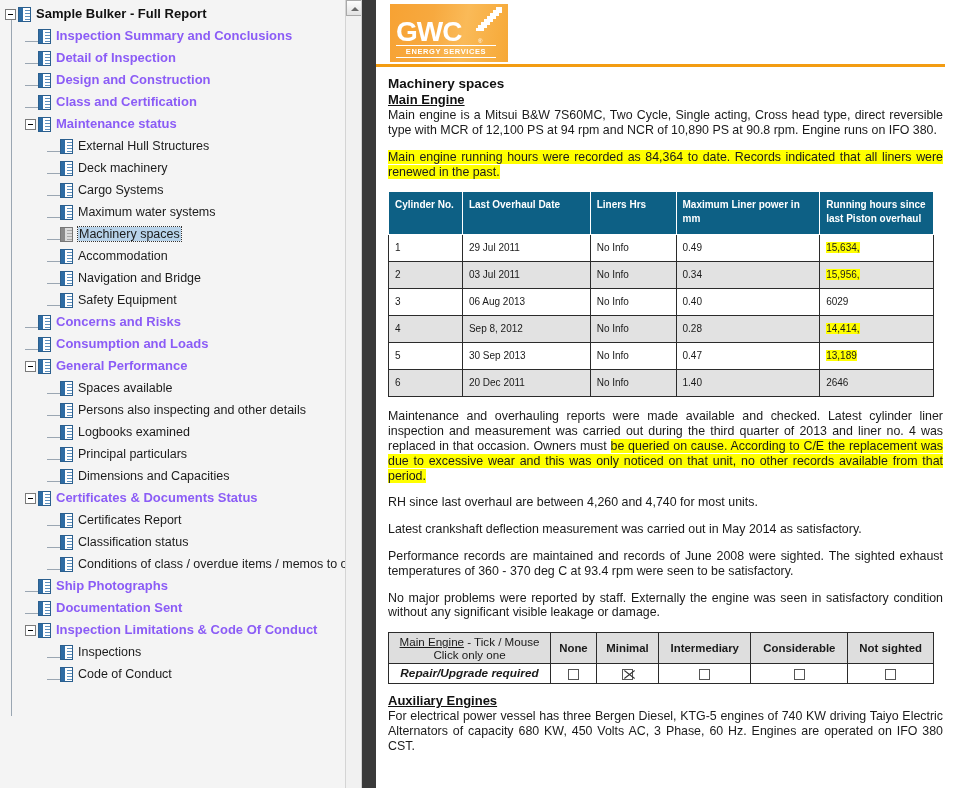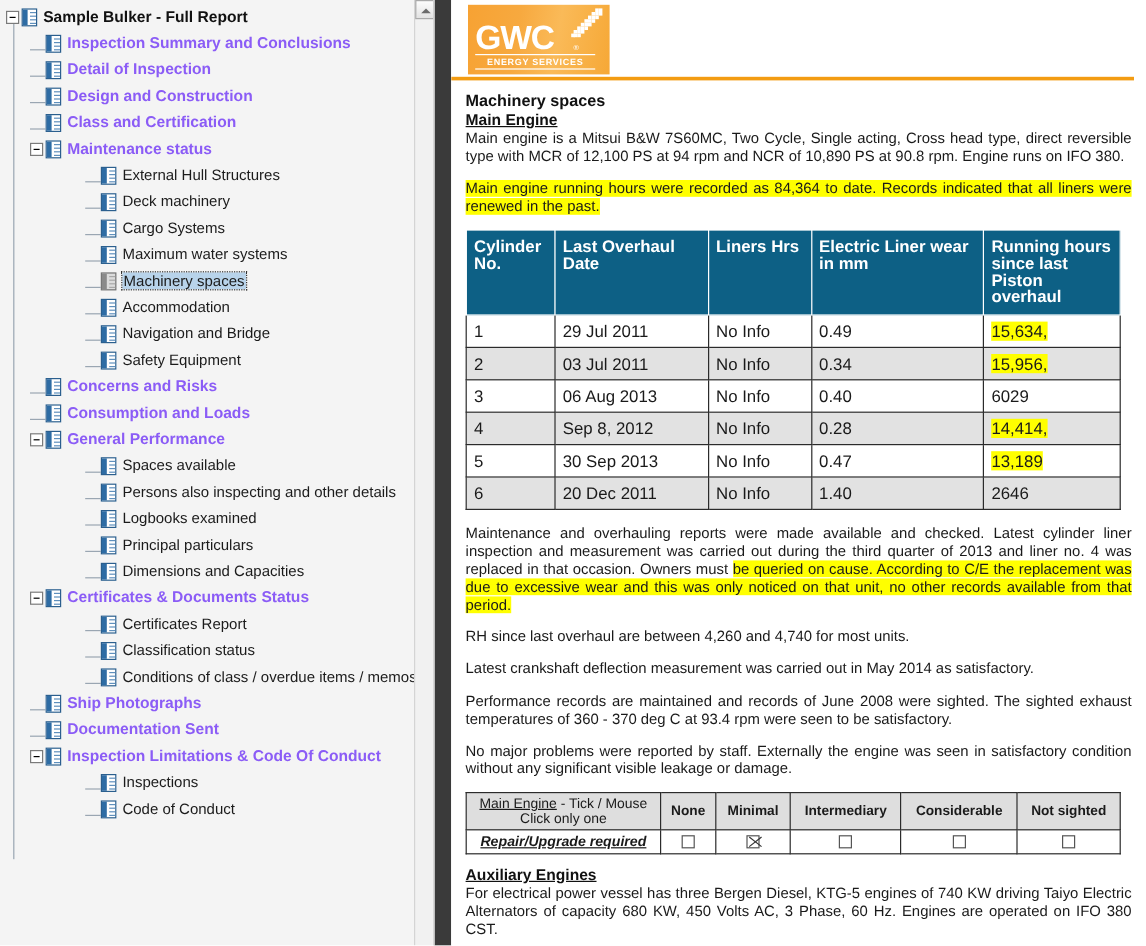--- a/index.html
+++ b/index.html
@@ -117,21 +117,21 @@
   }
   .tree-row.selected .tree-label {
     background: #b8d3ea;
     outline: 1px dotted #333;
     padding: 0 1px;
   }
 
   
   .ind0 { padding-left: 5px; }
   .ind1 { padding-left: 25px; }
-  .ind2 { padding-left: 71px; }
+  .ind2 { padding-left: 47px; }
 
   
   .trunk {
     position: absolute;
     width: 1px;
     background: #9aa6b2;
     left: 11px;
     top: 18px;
     bottom: 72px;
   }
@@ -269,21 +269,21 @@
     line-height: 14.8px;
   }
   p.tight { margin-bottom: 0; }
   .hl { background: #ffff00; }
 
   
   table.cyl {
     border-collapse: collapse;
     width: 546px;
     margin: 4px 0 12px 0;
-    font-size: 14px;
+    font-size: 10px;
   }
   table.cyl th {
     background: #0d6085;
     color: #ffffff;
     font-weight: bold;
     text-align: left;
     vertical-align: top;
     padding: 6px 6px 8px 6px;
     border: 1px solid #ffffff;
     line-height: 14px;
@@ -326,21 +326,20 @@
     background: #dedede !important;
     line-height: 13px;
     padding: 2px 4px;
     width: 162px;
     margin-left: 20px;
   }
   td.tick-first-row2 {
     text-align: left;
     background: #ffffff !important;
     font-style: italic;
-    text-decoration: underline;
     font-weight: bold;
     padding: 2px 4px;
     font-size: 11.8px;
   }
   .u { text-decoration: underline; }
   .cb {
     display: inline-block;
     width: 11px; height: 11px;
     border: 1px solid #555;
     background: #fff;
@@ -692,21 +691,21 @@
         <div><h2 class="sub-title">Main Engine</h2></div>
         <p class="body">Main engine is a Mitsui B&amp;W 7S60MC, Two Cycle, Single acting, Cross head type, direct reversible type with MCR of 12,100 PS at 94 rpm and NCR of 10,890 PS at 90.8 rpm. Engine runs on IFO 380.</p>
         <p class="body"><span class="hl">Main engine running hours were recorded as 84,364 to date. Records indicated that all liners were renewed in the past.</span></p>
 
         <table class="cyl">
           <thead>
             <tr>
               <th class="c1">Cylinder No.</th>
               <th class="c2">Last Overhaul Date</th>
               <th class="c3">Liners Hrs</th>
-              <th class="c4">Electric Liner wear in mm</th>
+              <th class="c4">Maximum Liner power in mm</th>
               <th class="c5">Running hours since last Piston overhaul</th>
             </tr>
           </thead>
           <tbody id="cyl-body">
               <tr class="">
                 <td class="c1">1</td>
                 <td class="c2">29 Jul 2011</td>
                 <td class="c3">No Info</td>
                 <td class="c4">0.49</td>
                 <td class="c5"><span class="hl">15,634,</span></td>

